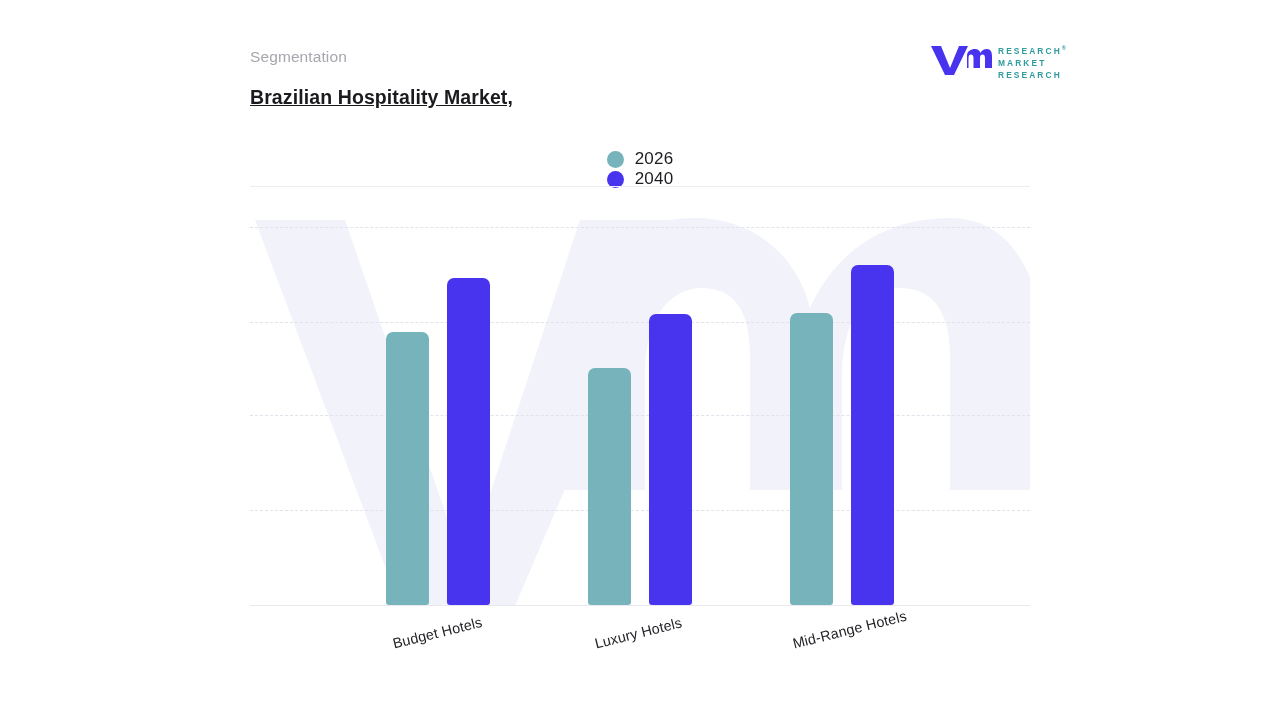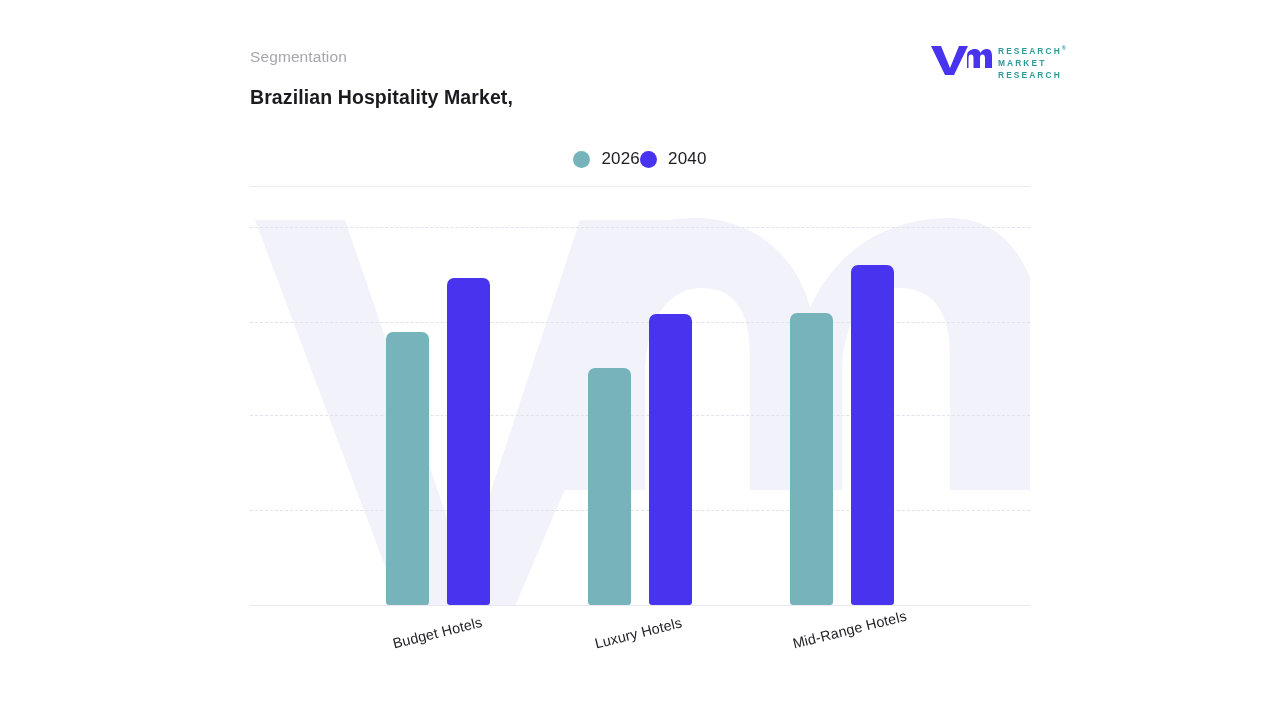--- a/index.html
+++ b/index.html
@@ -33,21 +33,21 @@
   .title {
     position: absolute;
     left: 250px;
     top: 83px;
     font-size: 19.5px;
     font-weight: bold;
     color: #1b1b1f;
     line-height: 1.5;
     letter-spacing: .1px;
   }
-  .title-l2 { display: block; }
+  .title-l2 { display: block; text-decoration: underline; }
 
   
   .logo {
     position: absolute;
     left: 930px;
     top: 42px;
     width: 132px;
     height: 36px;
   }
   .logo-mark {
@@ -75,20 +75,21 @@
 
   
   .legend {
     position: absolute;
     left: 250px;
     top: 149px;
     width: 780px;
     display: flex;
     justify-content: center;
     align-items: center;
+    flex-direction: column;
   }
   .legend-item {
     display: flex;
     align-items: center;
     gap: 11px;
   }
   .legend-dot {
     width: 17px;
     height: 17px;
     border-radius: 50%;

